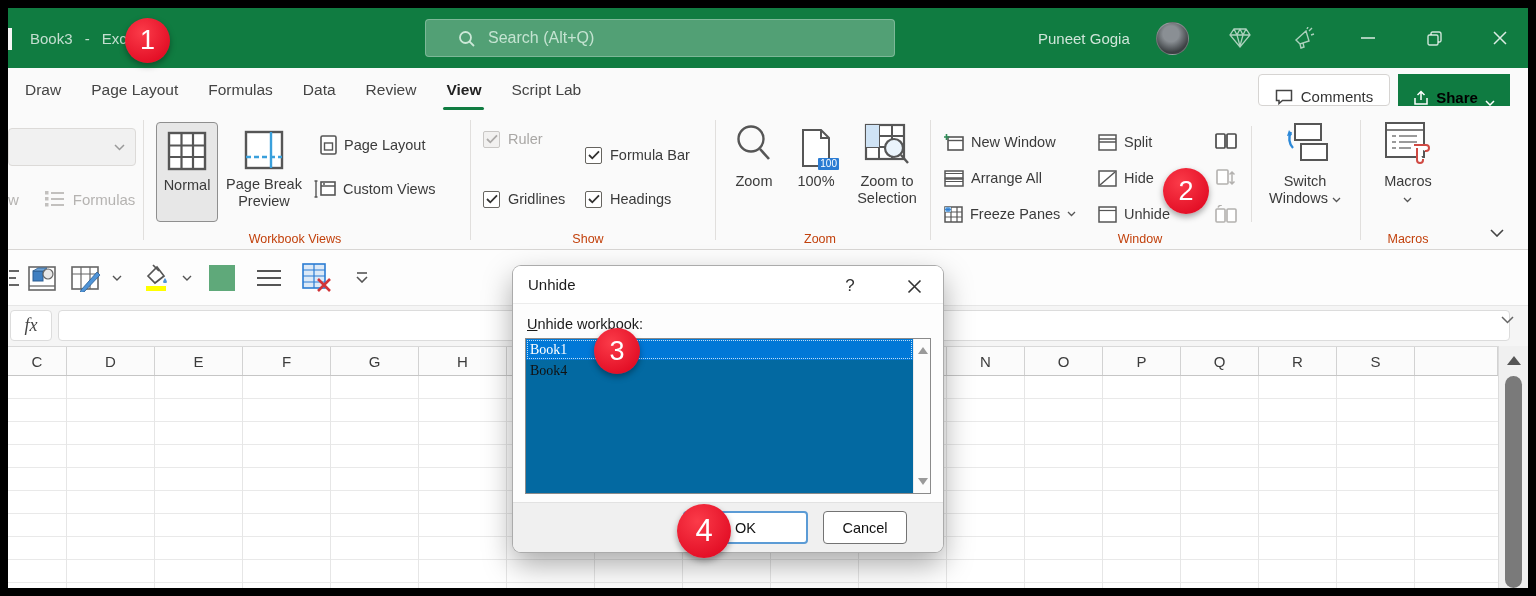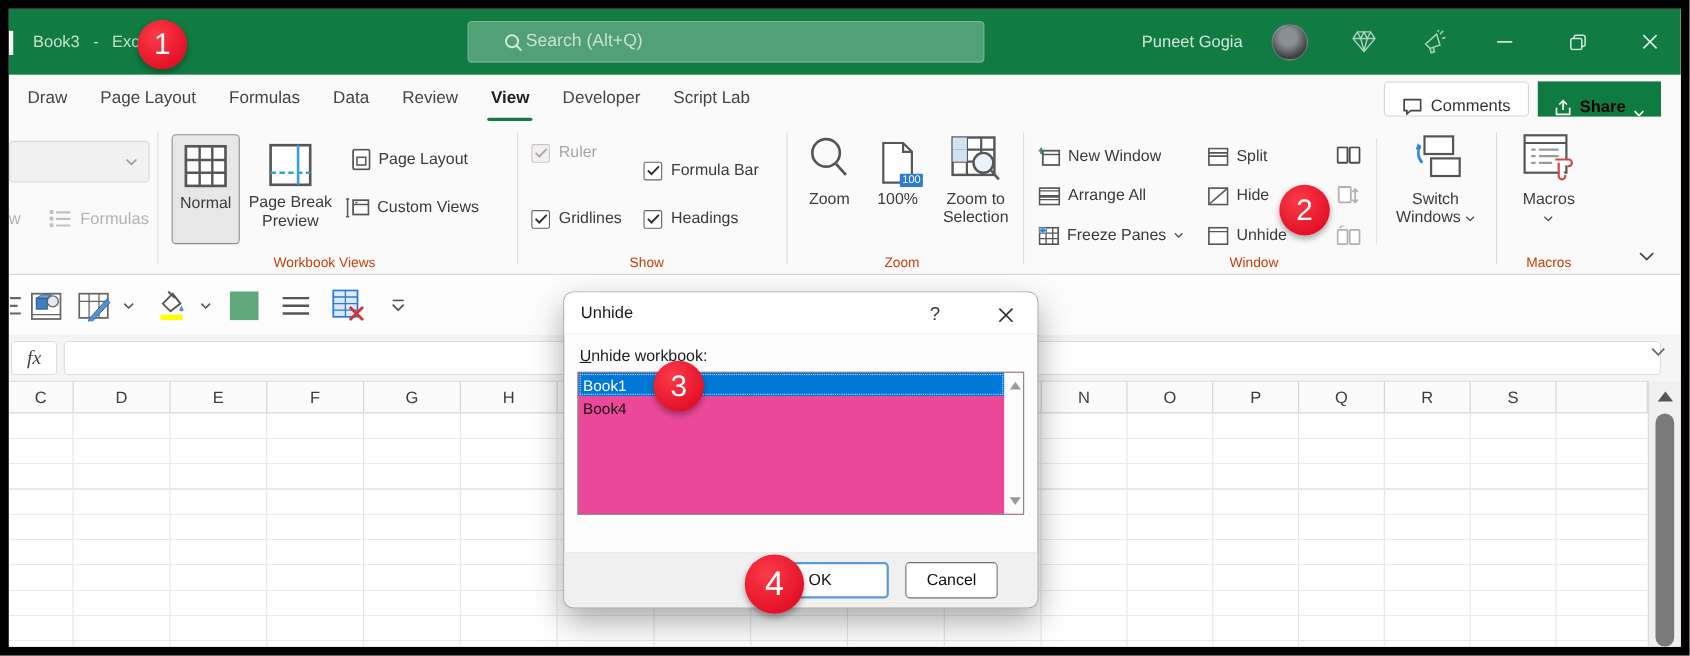--- a/index.html
+++ b/index.html
@@ -5,21 +5,21 @@
   * { margin:0; padding:0; box-sizing:border-box; }
   html,body { width:1536px; height:596px; }
   body { background:#000; position:relative; font-family:"Liberation Sans", sans-serif; overflow:hidden; }
   .abs { position:absolute; }
   #app { position:absolute; left:8px; top:8px; width:1520px; height:580px; background:#fff; overflow:hidden; }
 
   
   .titlebar { left:0; top:0; width:1520px; height:60px; background:#107C41; }
   .tb-sliver { left:0; top:20px; width:4px; height:22px; background:#f6f6f6; }
   .tb-title { left:22px; top:0; height:60px; display:flex; align-items:center; color:rgba(255,255,255,.75); font-size:15px; word-spacing:8px; }
-  .searchbox { left:417px; top:11px; width:470px; height:38px; background:rgba(255,255,255,.28); border:1px solid rgba(255,255,255,.25); border-radius:4px; display:flex; align-items:center; gap:12px; padding-left:24px; }
+  .searchbox { left:417px; top:11px; width:470px; height:38px; background:rgba(255,255,255,.28); border:1px solid rgba(255,255,255,.25); border-radius:4px; display:flex; align-items:center; gap:12px; padding-left:34px; }
   .searchbox .ph { color:rgba(235,250,240,.75); font-size:16px; }
   .tb-user { left:1030px; top:0; height:60px; display:flex; align-items:center; color:rgba(255,255,255,.8); font-size:15px; }
   .avatar { left:1148px; top:14px; width:33px; height:33px; border-radius:50%;
             background:radial-gradient(circle at 45% 35%, #8a8f94 0 30%, #3c4043 70%); border:1px solid rgba(255,255,255,.25); }
   .tb-ico { top:0; height:60px; width:40px; display:flex; align-items:center; justify-content:center; }
 
   
   .tabrow { left:0; top:60px; width:1520px; height:44px; background:#fafafa; }
   .tabs { left:2px; top:0; height:44px; display:flex; }
   .tab { padding:0 15px; display:flex; align-items:center; font-size:15.5px; color:#444; position:relative; }
@@ -70,21 +70,21 @@
 
   
   .dialog { left:505px; top:258px; width:430px; height:286px; background:#fdfdfd; border-radius:8px;
             box-shadow:0 0 0 1px #ababab, 0 12px 30px rgba(0,0,0,.35); z-index:50; }
   .dlg-title { position:absolute; left:0; top:0; width:100%; height:38px; background:#fff; border-radius:8px 8px 0 0; border-bottom:1px solid #ececec; display:flex; align-items:center; }
   .dlg-title .t { margin-left:15px; font-size:15px; color:#1b1b1b; }
   .dlg-help { position:absolute; left:325px; top:8px; width:24px; height:24px; display:flex; align-items:center; justify-content:center; font-size:17px; color:#333; }
   .dlg-close { position:absolute; left:388px; top:8px; width:26px; height:24px; display:flex; align-items:center; justify-content:center; }
   .dlg-label { position:absolute; left:14px; top:50px; font-size:14.5px; color:#1b1b1b; }
   .dlg-label u { text-decoration:underline; }
-  .listbox { position:absolute; left:12px; top:72px; width:406px; height:130px; background:#ec4899; border:1px solid #8a8a8a; }
+  .listbox { position:absolute; left:12px; top:72px; width:406px; height:156px; background:#0369a1; border:1px solid #8a8a8a;font-family:Liberation Serif, serif; }
   .lb-item { height:21px; display:flex; align-items:center; padding-left:4px; font-size:14px; color:#111; width:calc(100% - 17px); }
   .lb-item.sel { background:#0078D7; color:#fff; outline:1px dotted rgba(255,255,255,.75); outline-offset:-2px; }
   .lb-scroll { position:absolute; right:0; top:0; width:17px; height:100%; background:#fcfcfc; border-left:1px solid #ececec; }
   .lb-up { position:absolute; left:4px; top:8px; width:0; height:0; border-left:5px solid transparent; border-right:5px solid transparent; border-bottom:7px solid #9a9a9a; }
   .lb-dn { position:absolute; left:4px; bottom:8px; width:0; height:0; border-left:5px solid transparent; border-right:5px solid transparent; border-top:7px solid #9a9a9a; }
   .dlg-footer { position:absolute; left:0; top:236px; width:100%; height:50px; background:#f0f0f0; border-top:1px solid #e2e2e2; border-radius:0 0 8px 8px; }
   .btn { position:absolute; height:33px; background:#fff; border-radius:4px; display:flex; align-items:center; justify-content:center; font-size:14.5px; color:#111; }
   .btn-ok { left:170px; top:8px; width:125px; border:2px solid #5b9bd5; }
   .btn-cancel { left:310px; top:8px; width:84px; border:1px solid #737373; }
 
@@ -159,23 +159,20 @@
           <span>Data</span>
         </div>
       <div class="tab">
           <span>Review</span>
         </div>
       <div class="tab active">
           <span>View</span>
           <span class="underline"></span>
         </div>
       <div class="tab">
-          <span>Developer</span>
-        </div>
-      <div class="tab">
           <span>Script Lab</span>
         </div>
     </div>
     <div class="abs comments-btn">
       <span>
           <svg width="18" height="16" viewBox="0 0 18 16">
             <path d="M1.5 1.5h15v10h-9l-3.5 3v-3h-2.5z" fill="none" stroke="#444" stroke-width="1.5"></path>
           </svg>
         </span>
       <span>Comments</span>

